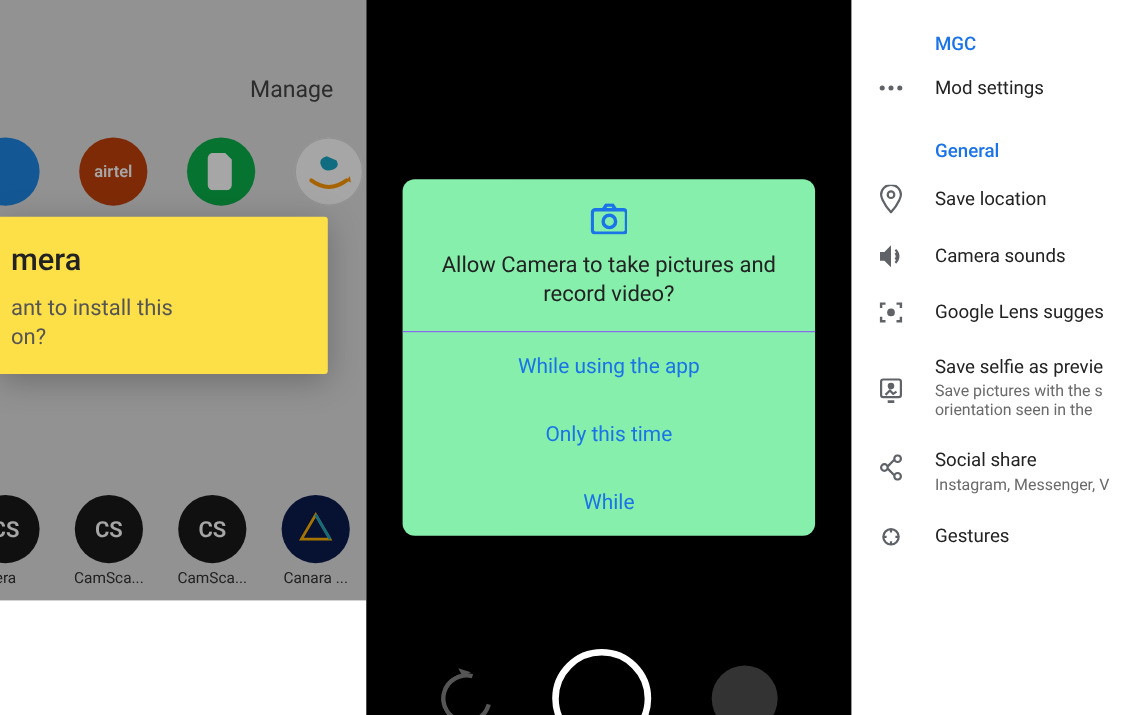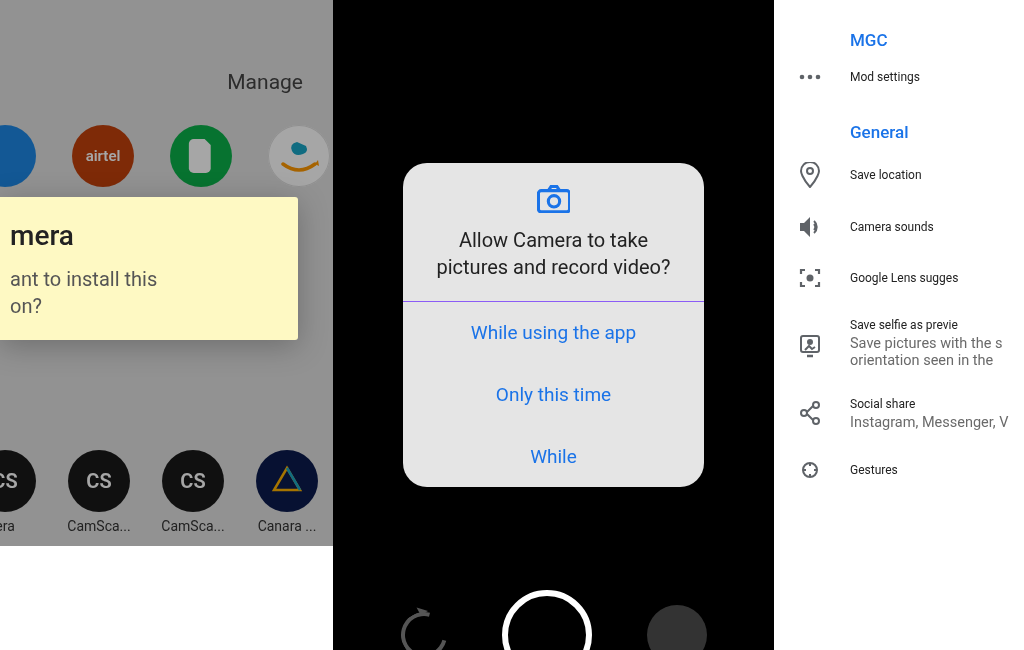--- a/index.html
+++ b/index.html
@@ -18,45 +18,45 @@
   .sq  { width: 62px; height: 62px; border-radius: 50%; display:flex; align-items:center; justify-content:center; }
   .c-blue   { background:#1e88e5; }
   .c-red    { background:#c2410c; }
   .c-green  { background:#0cb14b; }
   .c-white  { background:#fff; box-shadow: inset 0 0 0 1px #ddd; }
   .c-dark   { background:#1a1a1a; }
   .c-dark2  { background:#0c1b4d; }
   .c-black  { background:#000; }
   .c-chrome { background: radial-gradient(circle at 50% 50%, #fff 0 26%, #1a73e8 26% 40%, transparent 40%), conic-gradient(#ea4335 0 120deg, #fbbc05 120deg 240deg, #34a853 240deg 360deg); }
   .c-yellow { background:#fbbc05; }
-  .install-card { position: absolute; top: 197px; left: 0; width: 298px; background:#fef9c3; border-radius: 0 3px 3px 0; box-shadow: 0 6px 30px rgba(0,0,0,0.25); padding: 22px 20px 20px 10px; }
+  .install-card { position: absolute; top: 197px; left: 0; width: 298px; background:#fde047; border-radius: 0 3px 3px 0; box-shadow: 0 6px 30px rgba(0,0,0,0.25); padding: 22px 20px 20px 10px; }
   .install-title { font-size: 28px; font-weight: 500; color:#222; }
   .install-body  { font-size: 20px; color:#555; margin-top:14px; line-height:1.35; }
   .install-actions { display:flex; gap:32px; justify-content:flex-end; margin-top:48px; }
   .flat-btn { font-size:19px; font-weight:600; color:#00875a; background:none; border:none; letter-spacing:0.3px; cursor:pointer; }
 
   
   .panel2 { width: 441px; height: 650px; background:#000; position: relative; display:flex; align-items:center; justify-content:center; }
-  .perm-card { width: 301px; background:#e5e5e5; border-radius: 24px; overflow:hidden; }
+  .perm-card { width: 375px; background:#86efac; border-radius: 11px; overflow:hidden; }
   .perm-head { padding: 22px 30px 20px 30px; text-align:center; }
   .perm-icon { width: 34px; height: 28px; margin: 0 auto 14px auto; }
   .perm-msg  { font-size: 20px; color:#222; line-height:1.35; }
   .perm-opt  { border-top:1px solid #8b5cf6; height:62px; display:flex; align-items:center; justify-content:center; font-size:19px; color:#1a73e8; font-weight:400; cursor:pointer; }
   .cam-controls { position:absolute; bottom:-30px; left:0; right:0; display:flex; align-items:center; justify-content:center; gap:55px; }
   .cam-side { width:60px; height:60px; border-radius:50%; background:#333; }
   .cam-shutter { width:90px; height:90px; border-radius:50%; background:#000; border:6px solid #fff; }
   .cam-rewind { width:46px; height:46px; border:4px solid #555; border-radius:50%; border-right-color:transparent; transform:rotate(-30deg); position:relative; }
   .cam-rewind::after { content:""; position:absolute; top:-6px; right:6px; width:0; height:0; border:6px solid transparent; border-top-color:#555; transform:rotate(47deg); }
 
   
   .panel3 { flex:1; height:518px; background:#fff; padding: 28px 0 0 0; overflow:hidden; }
   .sec-hdr { color:#1a73e8; font-size:17px; font-weight:500; padding: 2px 0 0px 76px; margin-bottom: 6px; }
   .row { display:flex; align-items:center; gap:24px; padding: 14px 0 14px 20px; }
   .row .ic { width:32px; display:flex; align-items:center; justify-content:center; color:#5f6368; }
-  .row .lbl { font-size:12px; color:#222; }
+  .row .lbl { font-size:17px; color:#222; }
   .row .sub { font-size:14.5px; color:#6a6a6a; margin-top:3px; }
   .mgap { margin-top: 22px; }
   svg { display:block; }
 </style>
 </head>
 <body>
 
 <div class="panel1">
   <div class="manage-label">Manage</div>
 

